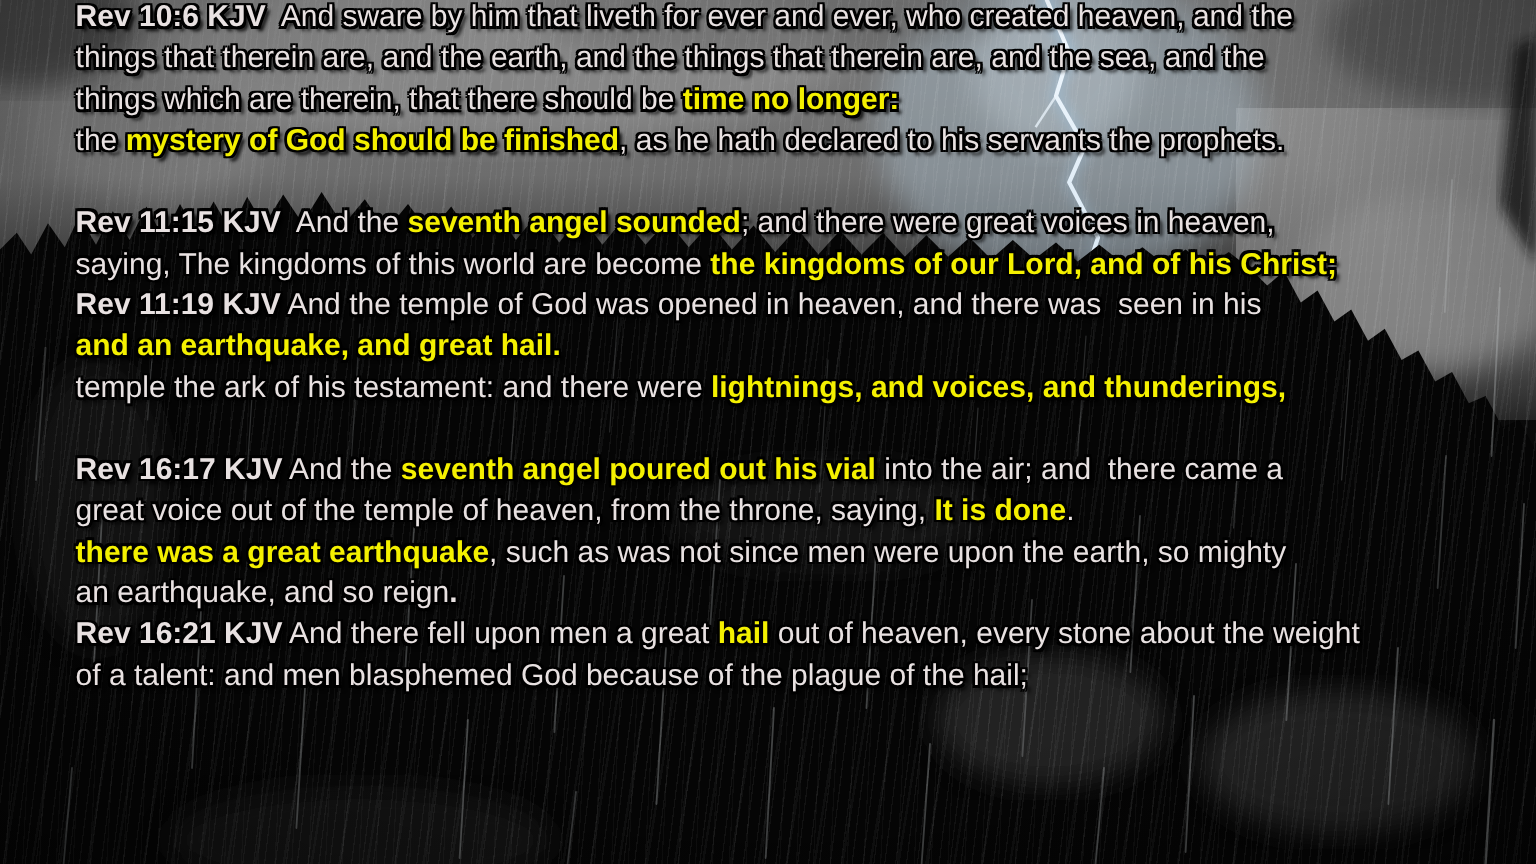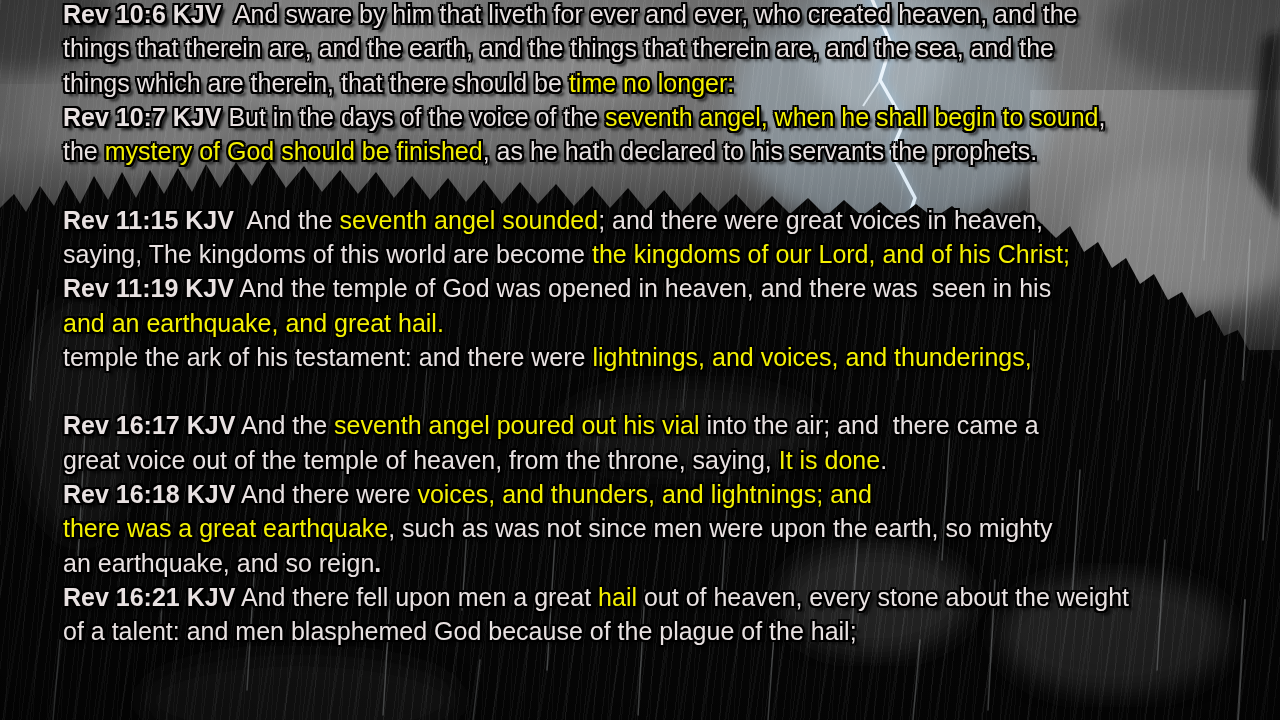--- a/index.html
+++ b/index.html
@@ -29,21 +29,21 @@
   .line span {
     text-shadow:
       -2px -2px 0 #000, 0 -2px 0 #000, 2px -2px 0 #000,
       -2px 0 0 #000, 2px 0 0 #000,
       -2px 2px 0 #000, 0 2px 0 #000, 2px 2px 0 #000,
       4px 4px 3px rgba(0,0,0,0.9);
   }
   .plain { color: var(--text-white, #e8e1e1); font-weight:400;text-align:center; }
   .ref   { color: var(--text-white, #e8e1e1); font-weight:700; }
   .boldw { color: var(--text-white, #e8e1e1); font-weight:700; }
-  .hl    { color: var(--highlight-yellow, #f4f000); font-weight:400; }
+  .hl    { color: var(--highlight-yellow, #f4f000); font-weight:700; }
 </style>
 </head>
 <body>
 
 <div class="frame">
 
   <svg class="bg-svg" width="1280" height="720" viewBox="0 0 1280 720">
     <defs>
       <linearGradient id="sky" x1="0" y1="0" x2="0" y2="1">
         <stop offset="0" stop-color="#7e7e7e"></stop>
@@ -153,31 +153,29 @@
     </g>
   </svg>
 
   <div class="rain-overlay"></div>
   <div class="vignette"></div>
 
   <div class="verses">
       <div class="line"><span class="ref">Rev 10:6 KJV</span><span class="plain">  And sware by him that liveth for ever and ever, who created heaven, and the</span></div>
       <div class="line"><span class="plain">things that therein are, and the earth, and the things that therein are, and the sea, and the</span></div>
       <div class="line"><span class="plain">things which are therein, that there should be </span><span class="hl">time no longer:</span></div>
-      <div class="line"><span class="ref">Rev 10:7 KJV</span><span class="plain"> But in the days of the voice of the </span><span class="hl">seventh angel, when he shall begin to sound</span><span class="plain">,</span></div>
       <div class="line"><span class="plain">the </span><span class="hl">mystery of God should be finished</span><span class="plain">, as he hath declared to his servants the prophets.</span></div>
       <div class="line"></div>
       <div class="line"><span class="ref">Rev 11:15 KJV</span><span class="plain">  And the </span><span class="hl">seventh angel sounded</span><span class="plain">; and there were great voices in heaven,</span></div>
       <div class="line"><span class="plain">saying, The kingdoms of this world are become </span><span class="hl">the kingdoms of our Lord, and of his Christ;</span></div>
       <div class="line"><span class="ref">Rev 11:19 KJV</span><span class="plain"> And the temple of God was opened in heaven, and there was  seen in his</span></div>
       <div class="line"><span class="hl">and an earthquake, and great hail.</span></div>
       <div class="line"><span class="plain">temple the ark of his testament: and there were </span><span class="hl">lightnings, and voices, and thunderings,</span></div>
       <div class="line"></div>
       <div class="line"><span class="ref">Rev 16:17 KJV</span><span class="plain"> And the </span><span class="hl">seventh angel poured out his vial</span><span class="plain"> into the air; and  there came a</span></div>
       <div class="line"><span class="plain">great voice out of the temple of heaven, from the throne, saying, </span><span class="hl">It is done</span><span class="plain">.</span></div>
-      <div class="line"><span class="ref">Rev 16:18 KJV</span><span class="plain"> And there were </span><span class="hl">voices, and thunders, and lightnings; and</span></div>
       <div class="line"><span class="hl">there was a great earthquake</span><span class="plain">, such as was not since men were upon the earth, so mighty</span></div>
       <div class="line"><span class="plain">an earthquake, and so reign</span><span class="boldw">.</span></div>
       <div class="line"><span class="ref">Rev 16:21 KJV</span><span class="plain"> And there fell upon men a great </span><span class="hl">hail</span><span class="plain"> out of heaven, every stone about the weight</span></div>
       <div class="line"><span class="plain">of a talent: and men blasphemed God because of the plague of the hail;</span></div>
     </div>
 
 </div>
 
 </body></html>

